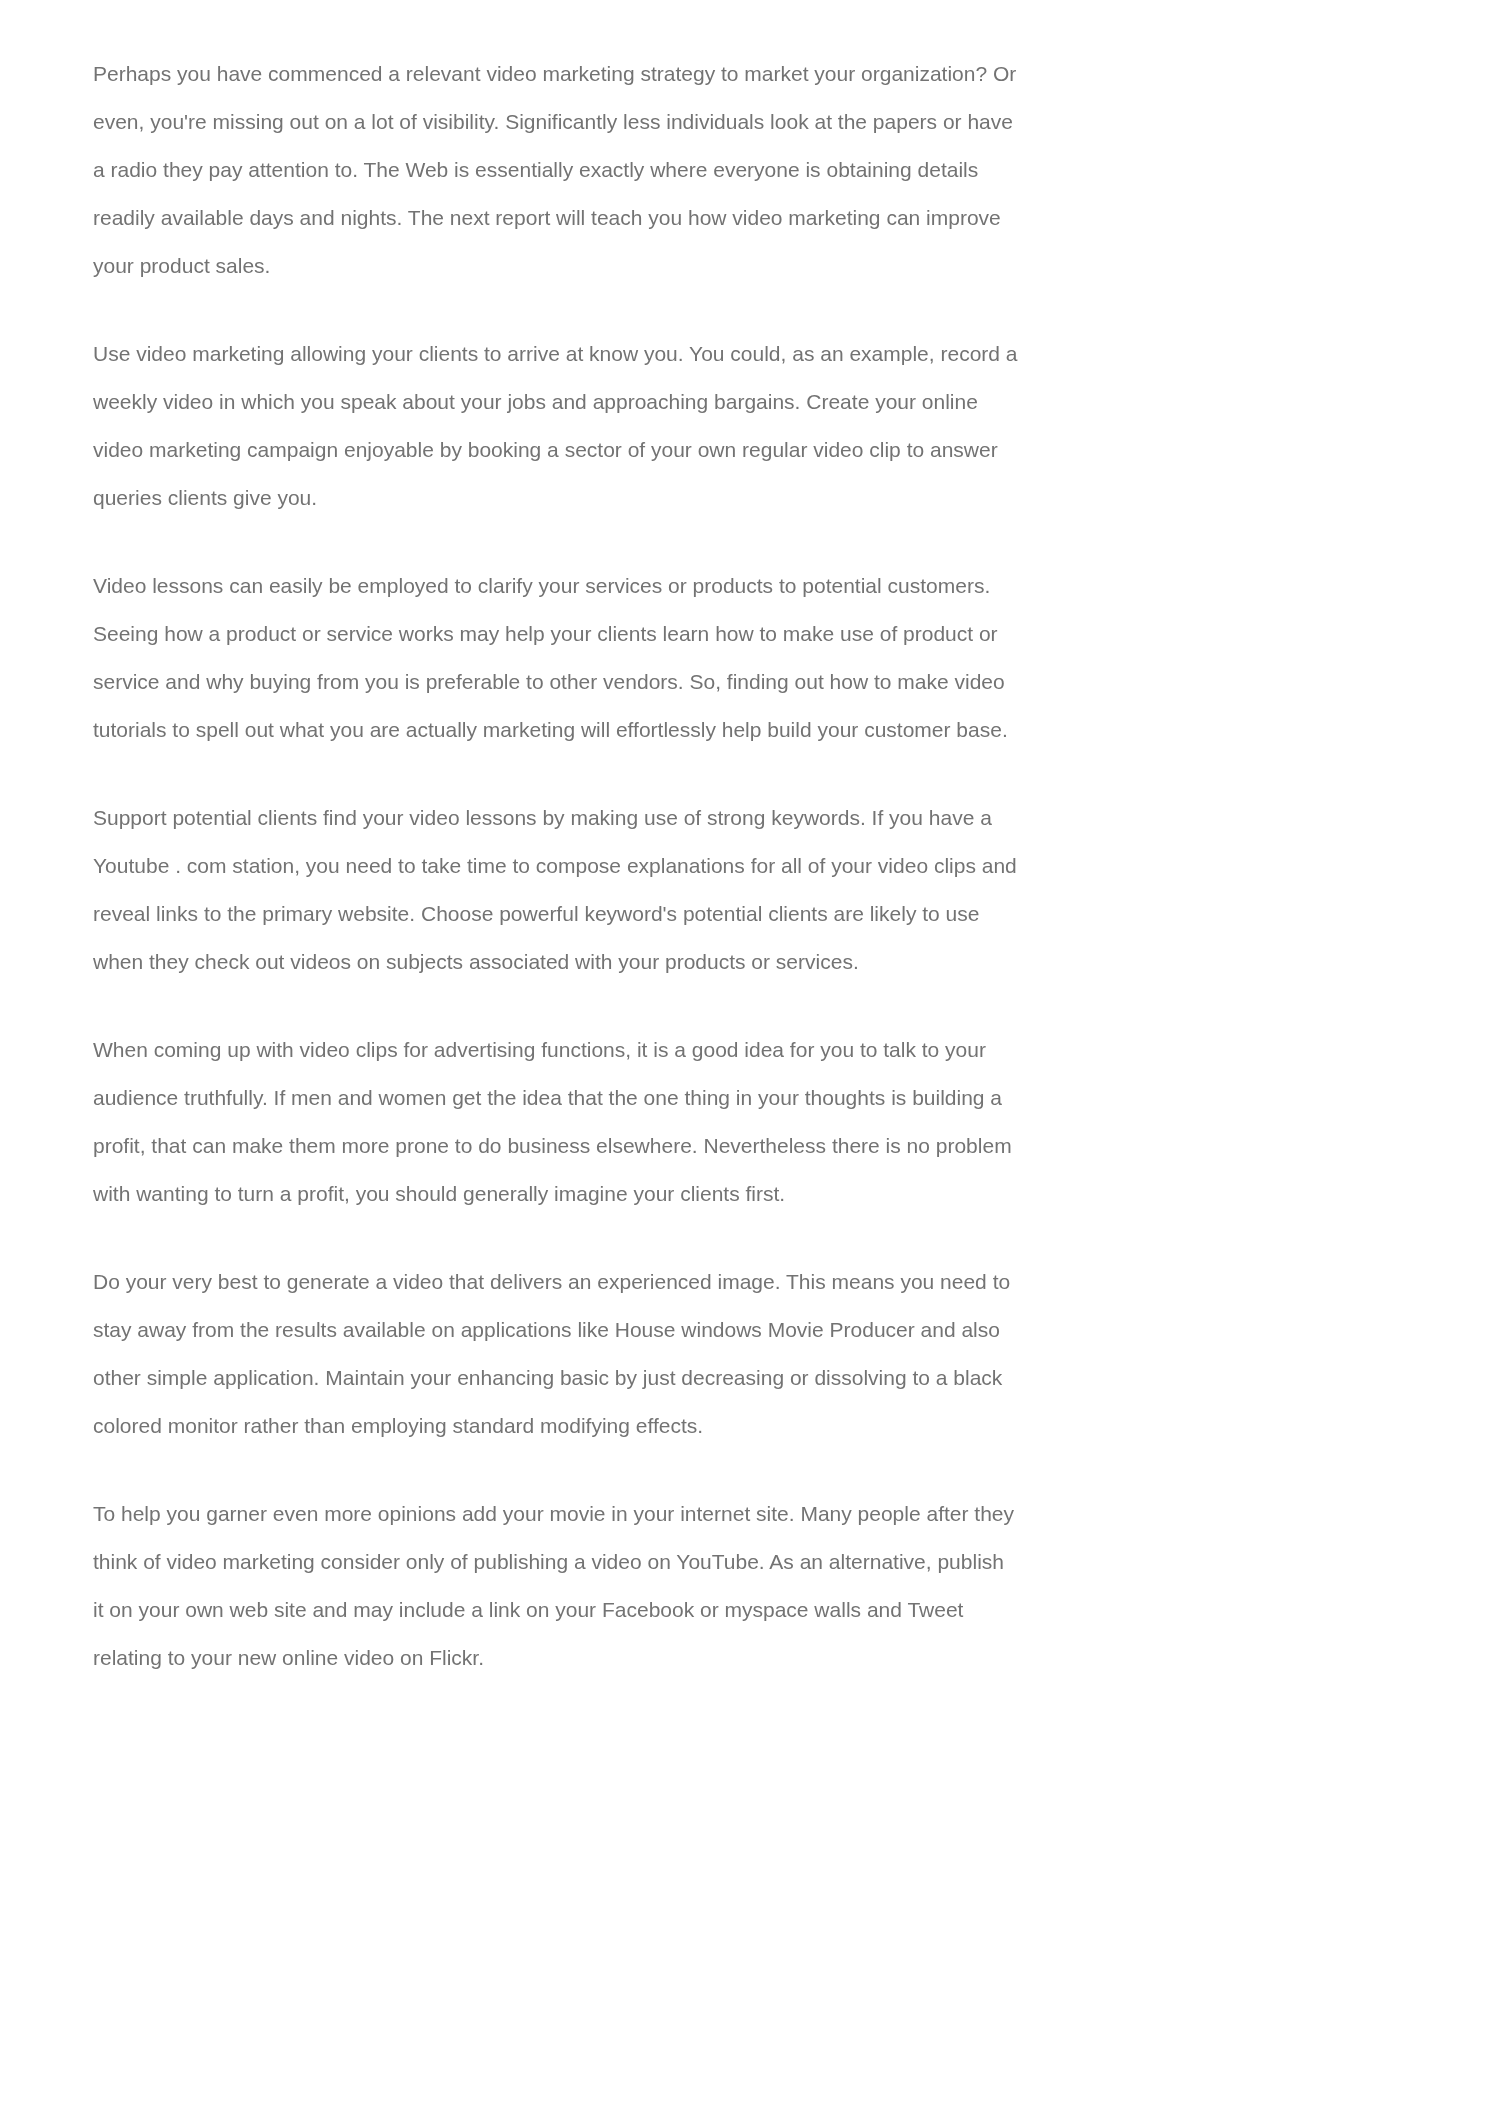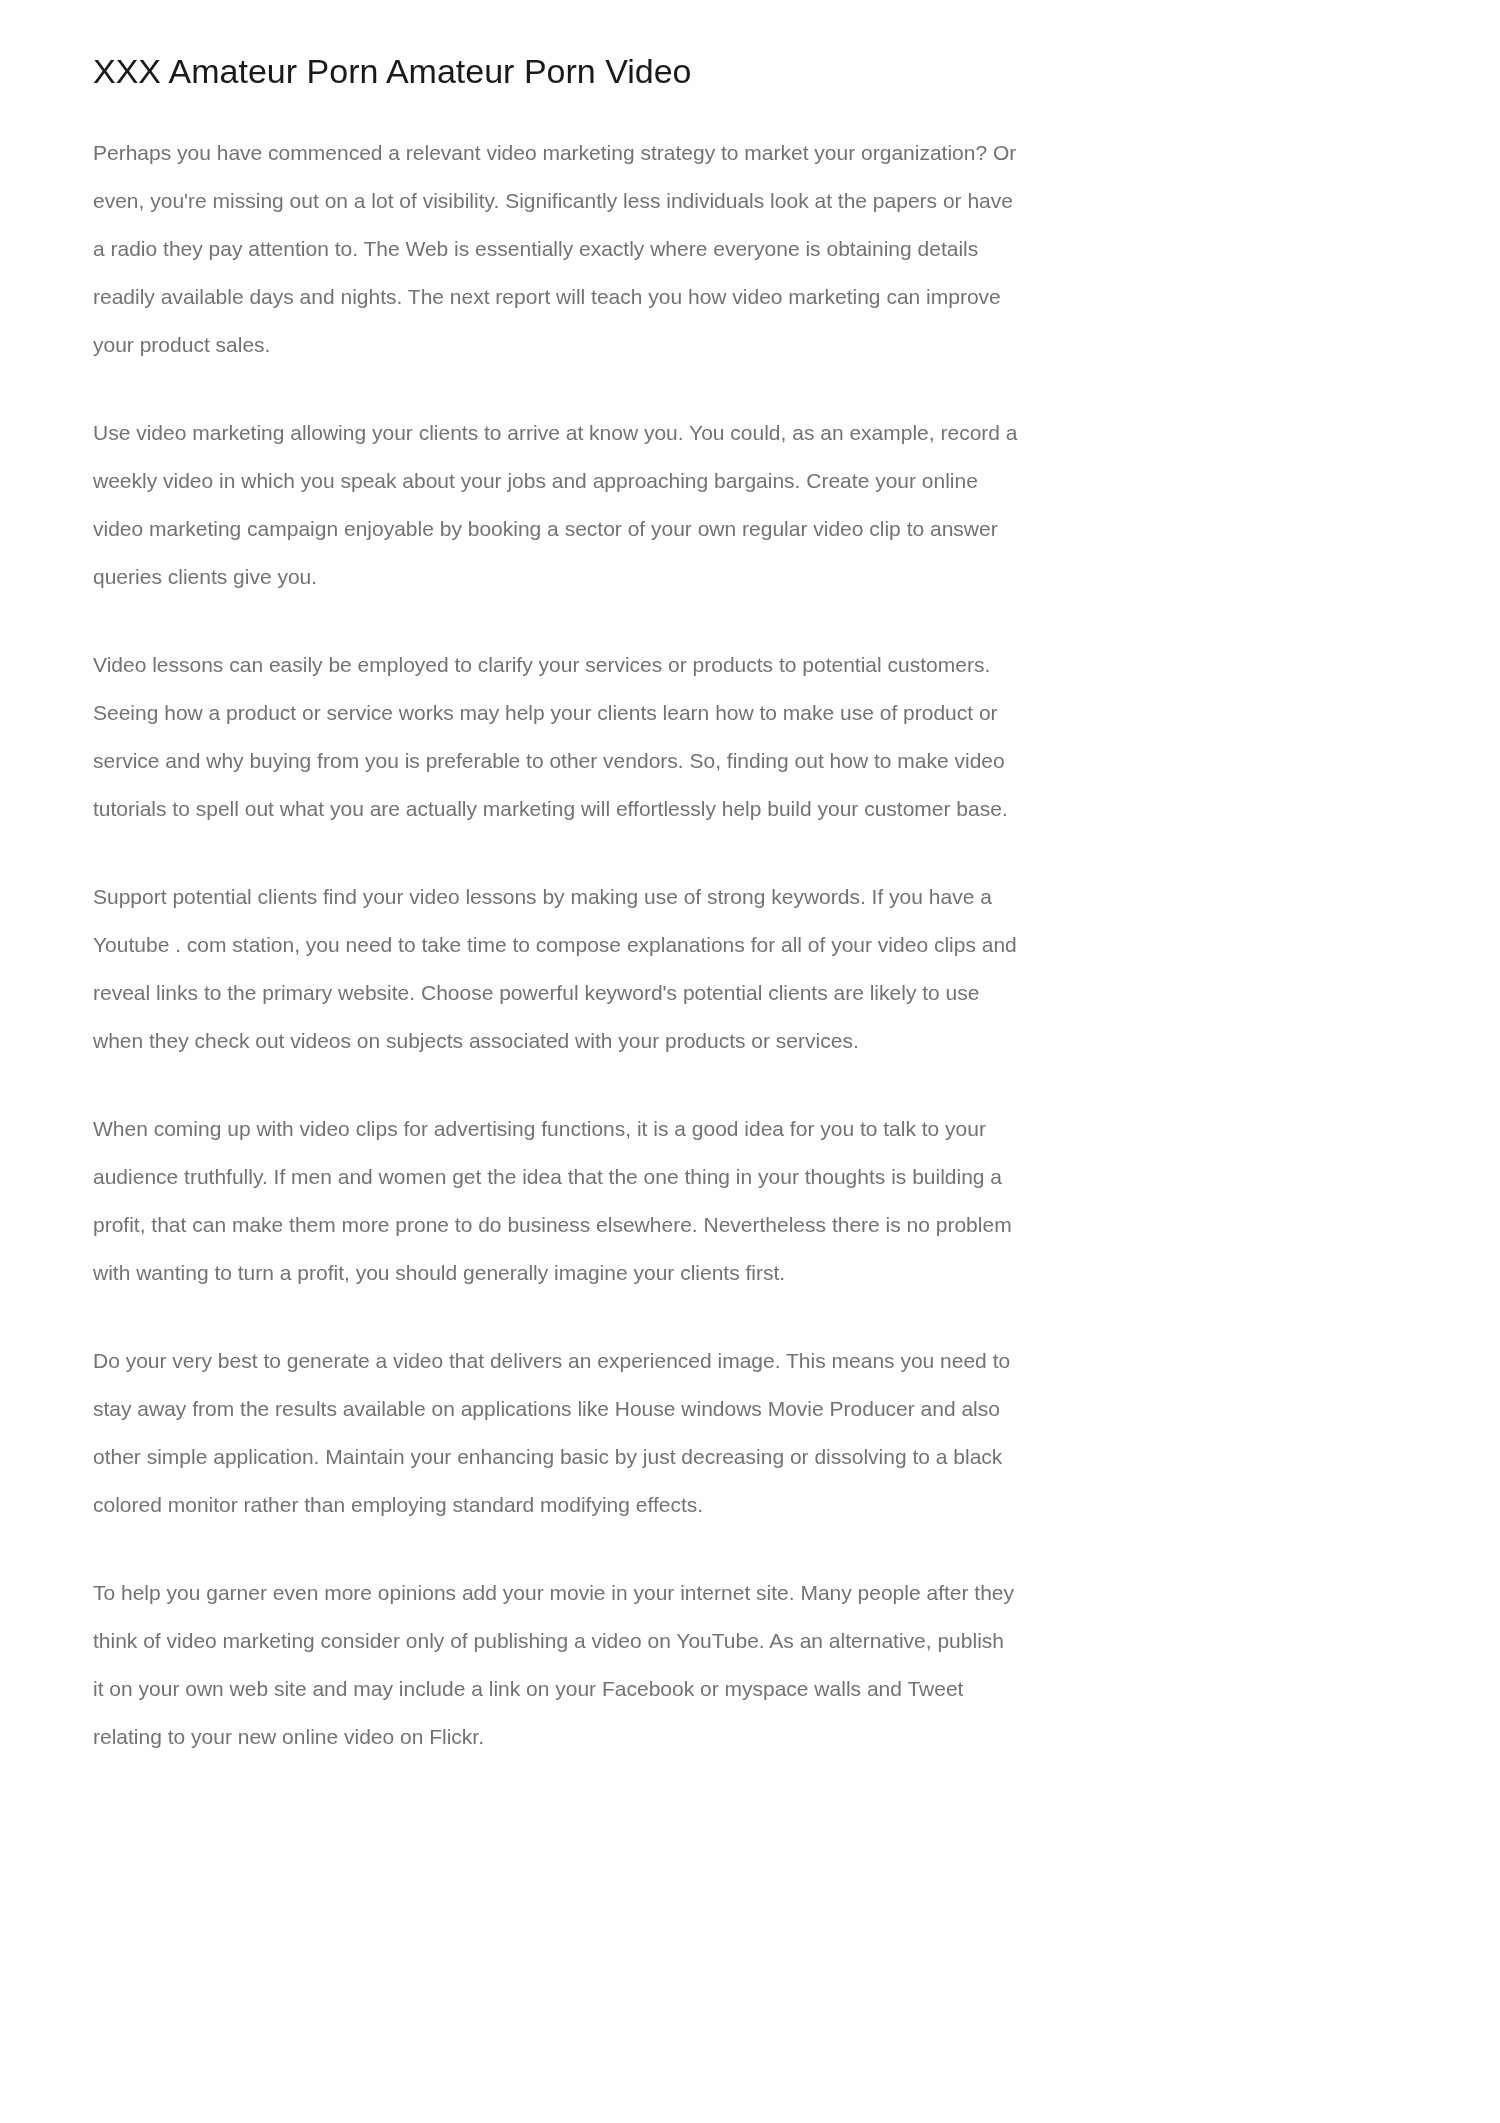--- a/index.html
+++ b/index.html
@@ -31,21 +31,20 @@
     font-weight: 400;
     line-height: 48px;
     margin: 0 0 40px 0;
     color: #737373;
   }
 </style>
 </head>
 <body>
 
 <div class="page">
-  <h1 class="page-title">XXX Amateur Porn Amateur Porn Video</h1>
 
   <p class="body-paragraph">Perhaps you have commenced a relevant video marketing strategy to market your organization? Or even, you're missing out on a lot of visibility. Significantly less individuals look at the papers or have a radio they pay attention to. The Web is essentially exactly where everyone is obtaining details readily available days and nights. The next report will teach you how video marketing can improve your product sales.</p>
 
   <p class="body-paragraph">Use video marketing allowing your clients to arrive at know you. You could, as an example, record a weekly video in which you speak about your jobs and approaching bargains. Create your online video marketing campaign enjoyable by booking a sector of your own regular video clip to answer queries clients give you.</p>
 
   <p class="body-paragraph">Video lessons can easily be employed to clarify your services or products to potential customers. Seeing how a product or service works may help your clients learn how to make use of product or service and why buying from you is preferable to other vendors. So, finding out how to make video tutorials to spell out what you are actually marketing will effortlessly help build your customer base.</p>
 
   <p class="body-paragraph">Support potential clients find your video lessons by making use of strong keywords. If you have a Youtube . com station, you need to take time to compose explanations for all of your video clips and reveal links to the primary website. Choose powerful keyword's potential clients are likely to use when they check out videos on subjects associated with your products or services.</p>
 
   <p class="body-paragraph">When coming up with video clips for advertising functions, it is a good idea for you to talk to your audience truthfully. If men and women get the idea that the one thing in your thoughts is building a profit, that can make them more prone to do business elsewhere. Nevertheless there is no problem with wanting to turn a profit, you should generally imagine your clients first.</p>

